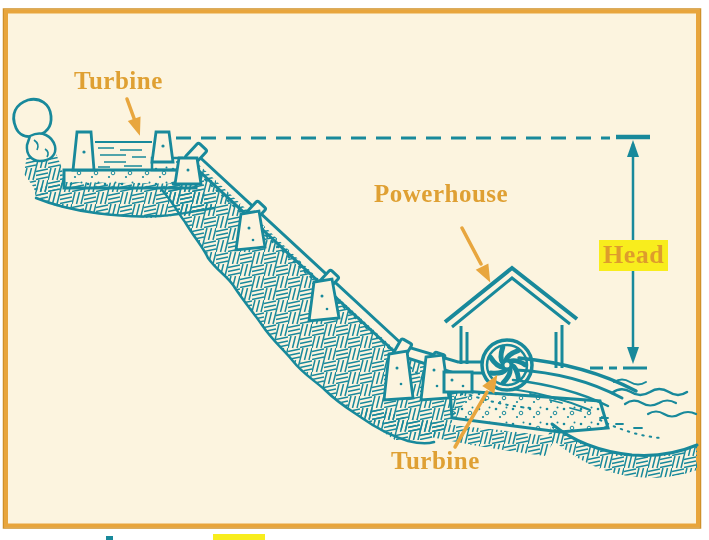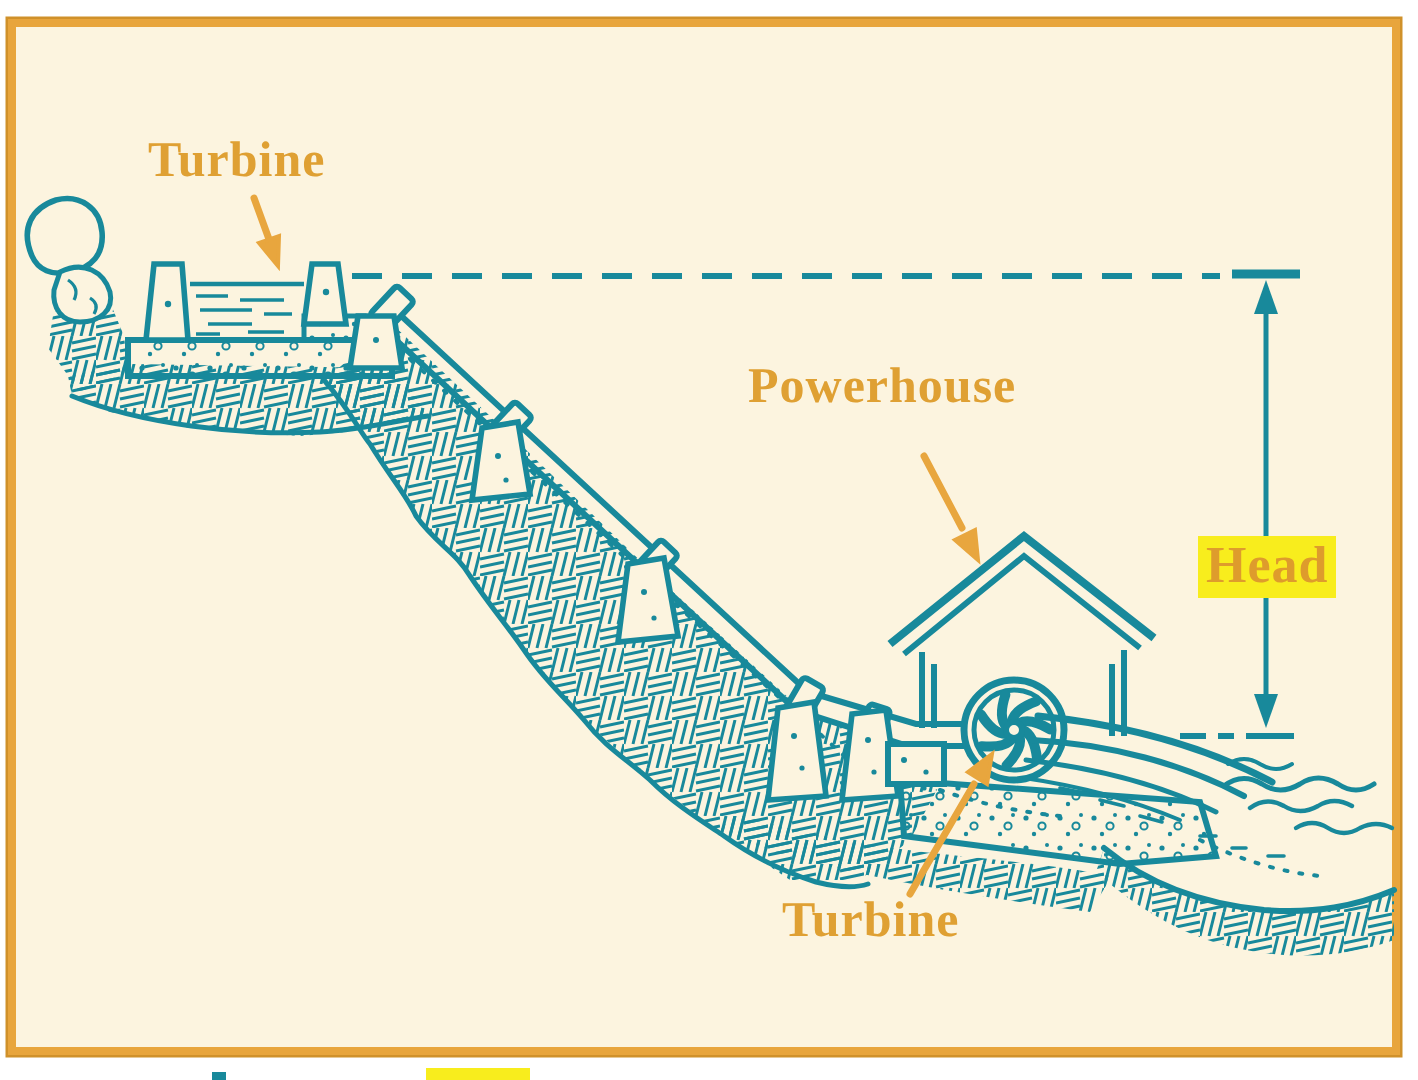--- a/index.html
+++ b/index.html
@@ -199,16 +199,16 @@
       <path d="M496,377 L493.5,392 L484,386 Z" stroke-width="2"></path>
     </g>
   </g>
 
   <rect x="213" y="534" width="52" height="6" fill="#F8ED1D"></rect>
   <rect x="106" y="536" width="7" height="4" fill="#18899B"></rect>
 </svg>
 
 <div class="lbl" style="left:74px;top:68px;">Turbine</div>
 <div class="lbl" style="left:374px;top:181px;">Powerhouse</div>
-<div class="lbl lbl-head" style="left:599px;top:240px;margin-top:28px;">Head</div>
+<div class="lbl lbl-head" style="left:599px;top:240px;">Head</div>
 <div class="lbl" style="left:391px;top:448px;">Turbine</div>
 
 </div>
 
 </body></html>

